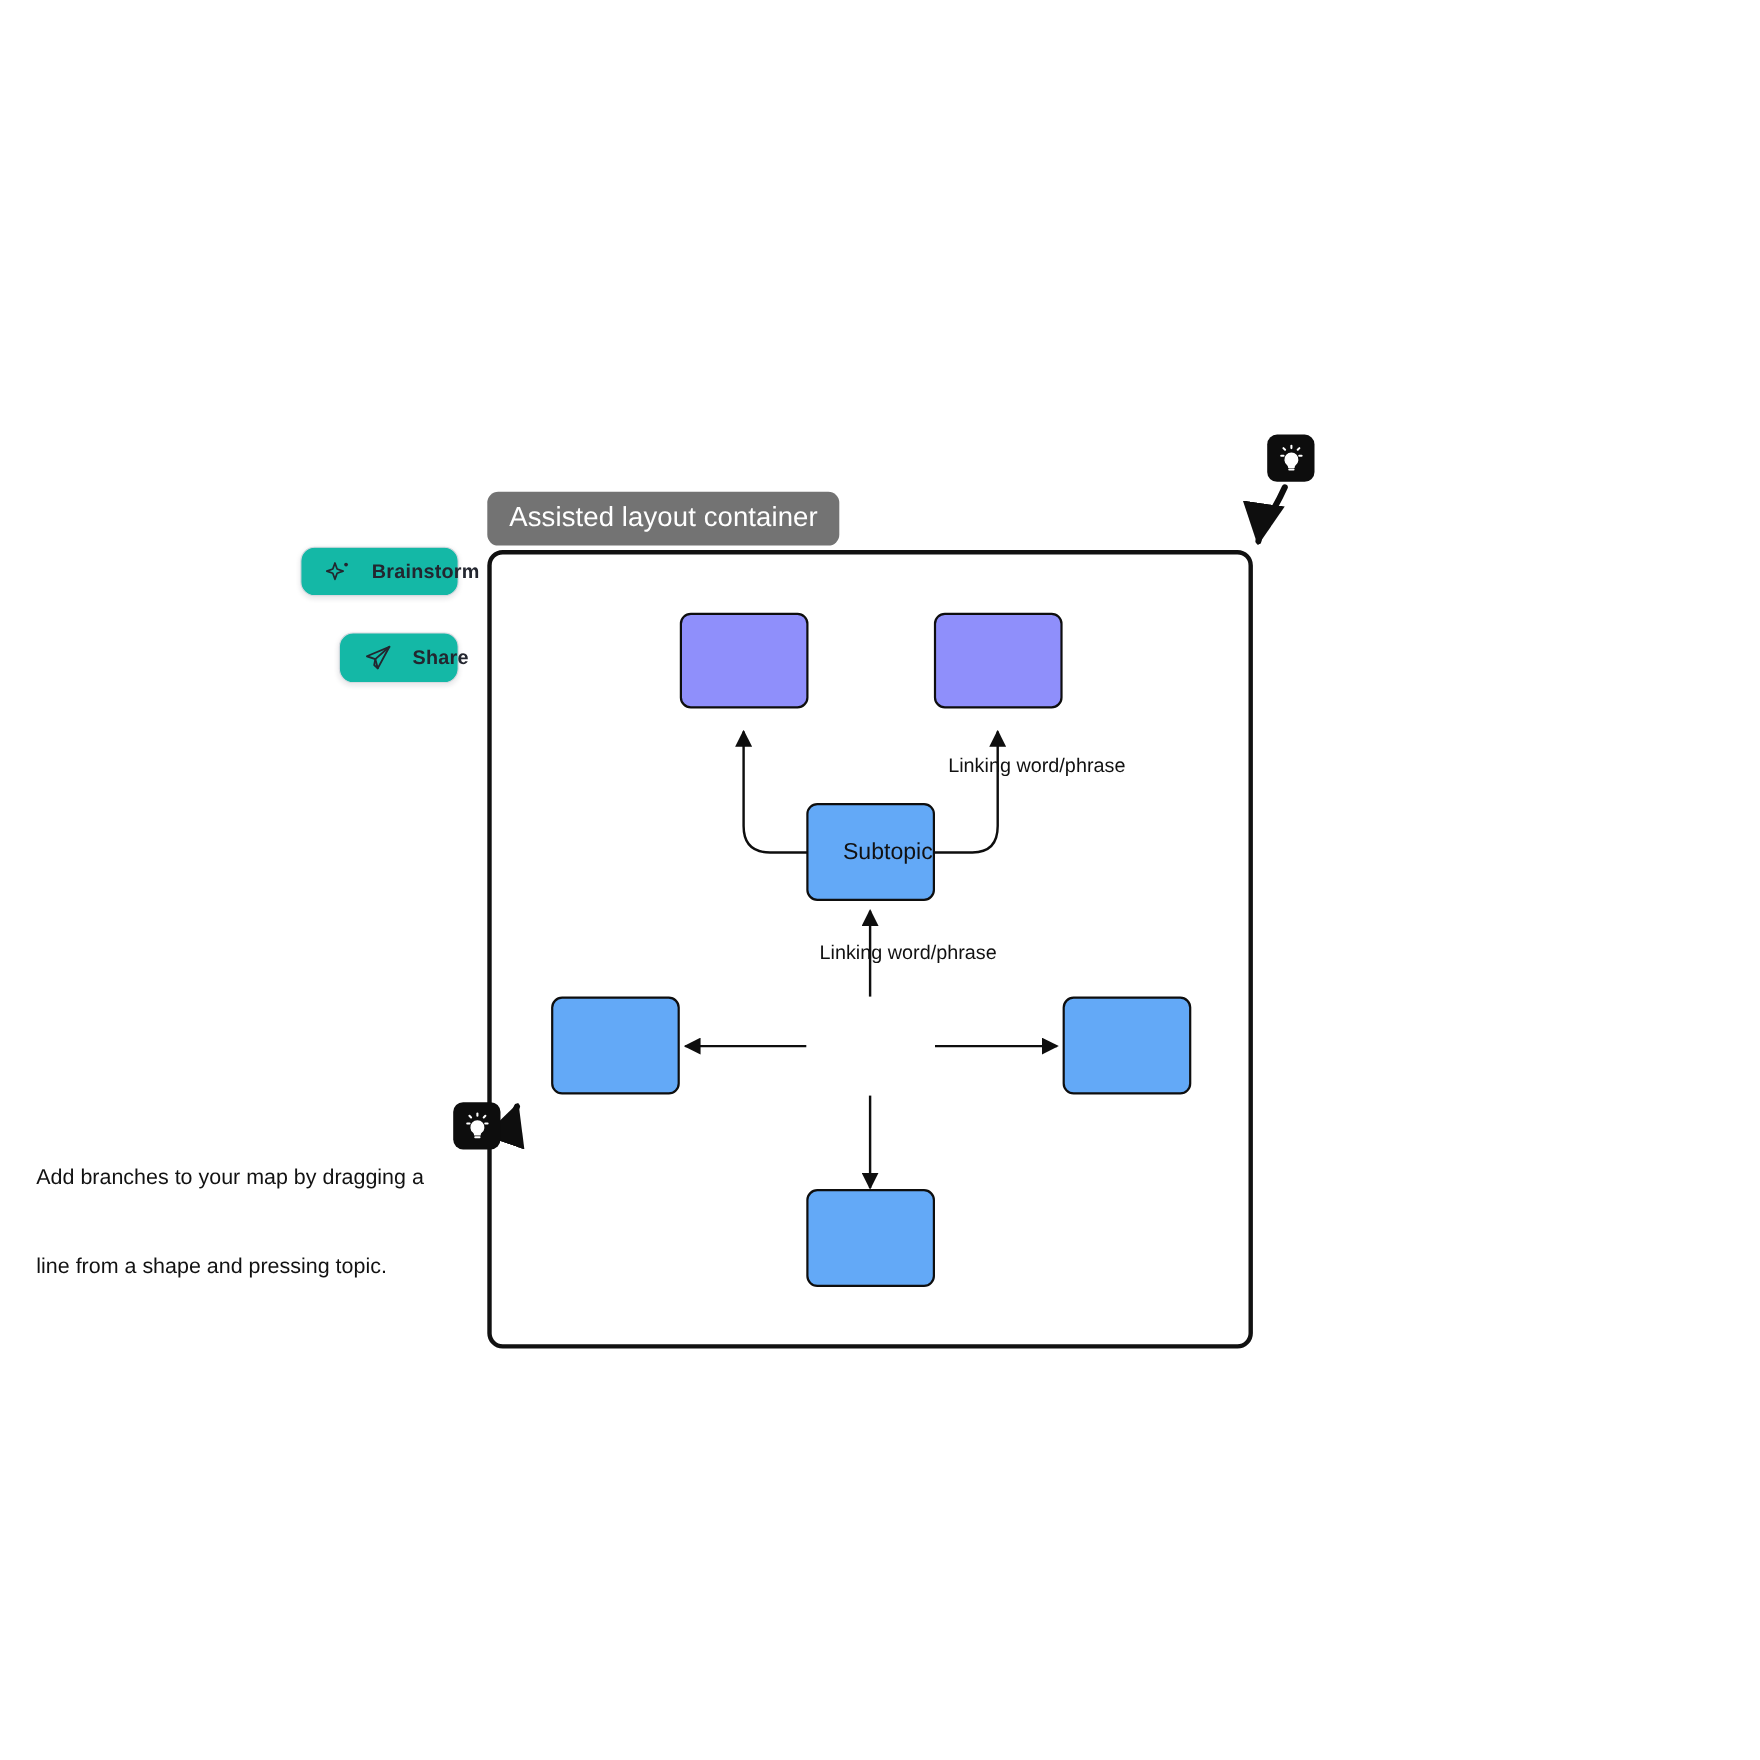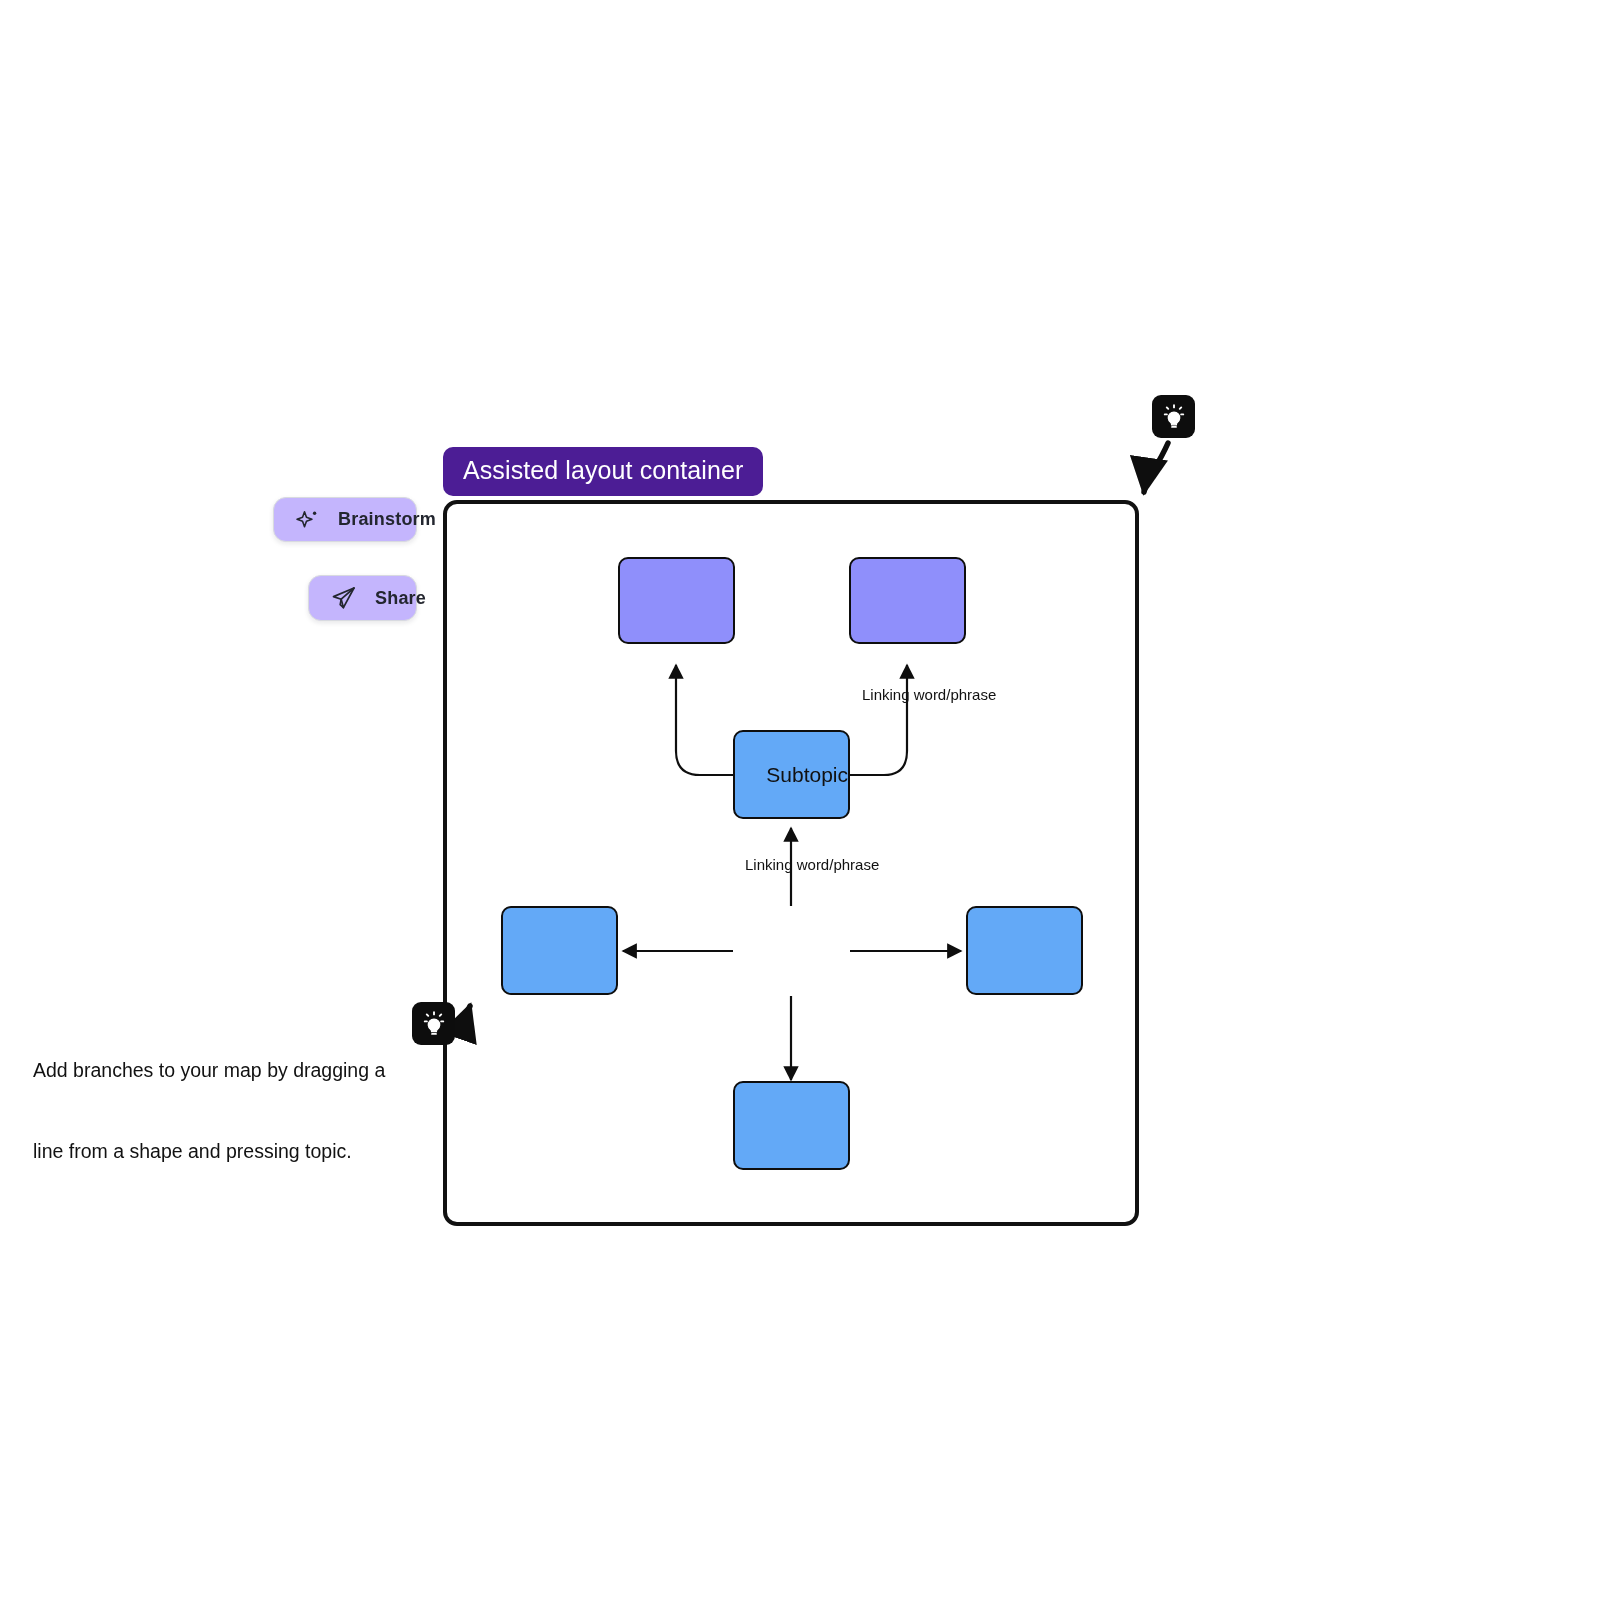--- a/index.html
+++ b/index.html
@@ -29,37 +29,37 @@
     height: 726px;
     border: 4px solid #111111;
     border-radius: 14px;
     background: #ffffff;
     box-sizing: border-box;
   }
   #container-label {
     position: absolute;
     left: 443px;
     top: 447px;
-    background: #4c1d95;
+    background: #737373;
     color: #ffffff;
     border-radius: 10px;
     padding: 9px 20px 11px 20px;
     font-size: 25px;
     font-weight: 400;
     letter-spacing: 0.1px;
     white-space: nowrap;
   }
 
   
   .pill {
     position: absolute;
     display: flex;
     align-items: center;
     gap: 18px;
-    background: #c4b5fd;
+    background: #14b8a6;
     border: 1.6px solid #d8dae0;
     border-radius: 13px;
     box-shadow: 0 2px 5px rgba(20,24,40,0.10);
     padding: 12px 22px;
     box-sizing: border-box;
   }
   .pill .pill-label {
     font-size: 18px;
     font-weight: bold;
     color: #23262f;
@@ -98,21 +98,21 @@
     display: flex;
     align-items: center;
     justify-content: center;
   }
   #ann-top-right { left: 1152px; top: 395px; display: flex; gap: 15px; align-items: flex-start; }
   #ann-bottom-left { left: 33px; top: 1002px; display: flex; gap: 27px; align-items: flex-start; }
   #ann-bottom-left .ann-text { padding-top: 1px; }
 
   .link-label {
     position: absolute;
-    font-size: 15px;
+    font-size: 18px;
     color: #111111;
     white-space: nowrap;
   }
   .svg-layer { position: absolute; left: 0; top: 0; pointer-events: none; }
 </style>
 </head>
 <body>
 
 <div class="canvas">
 

